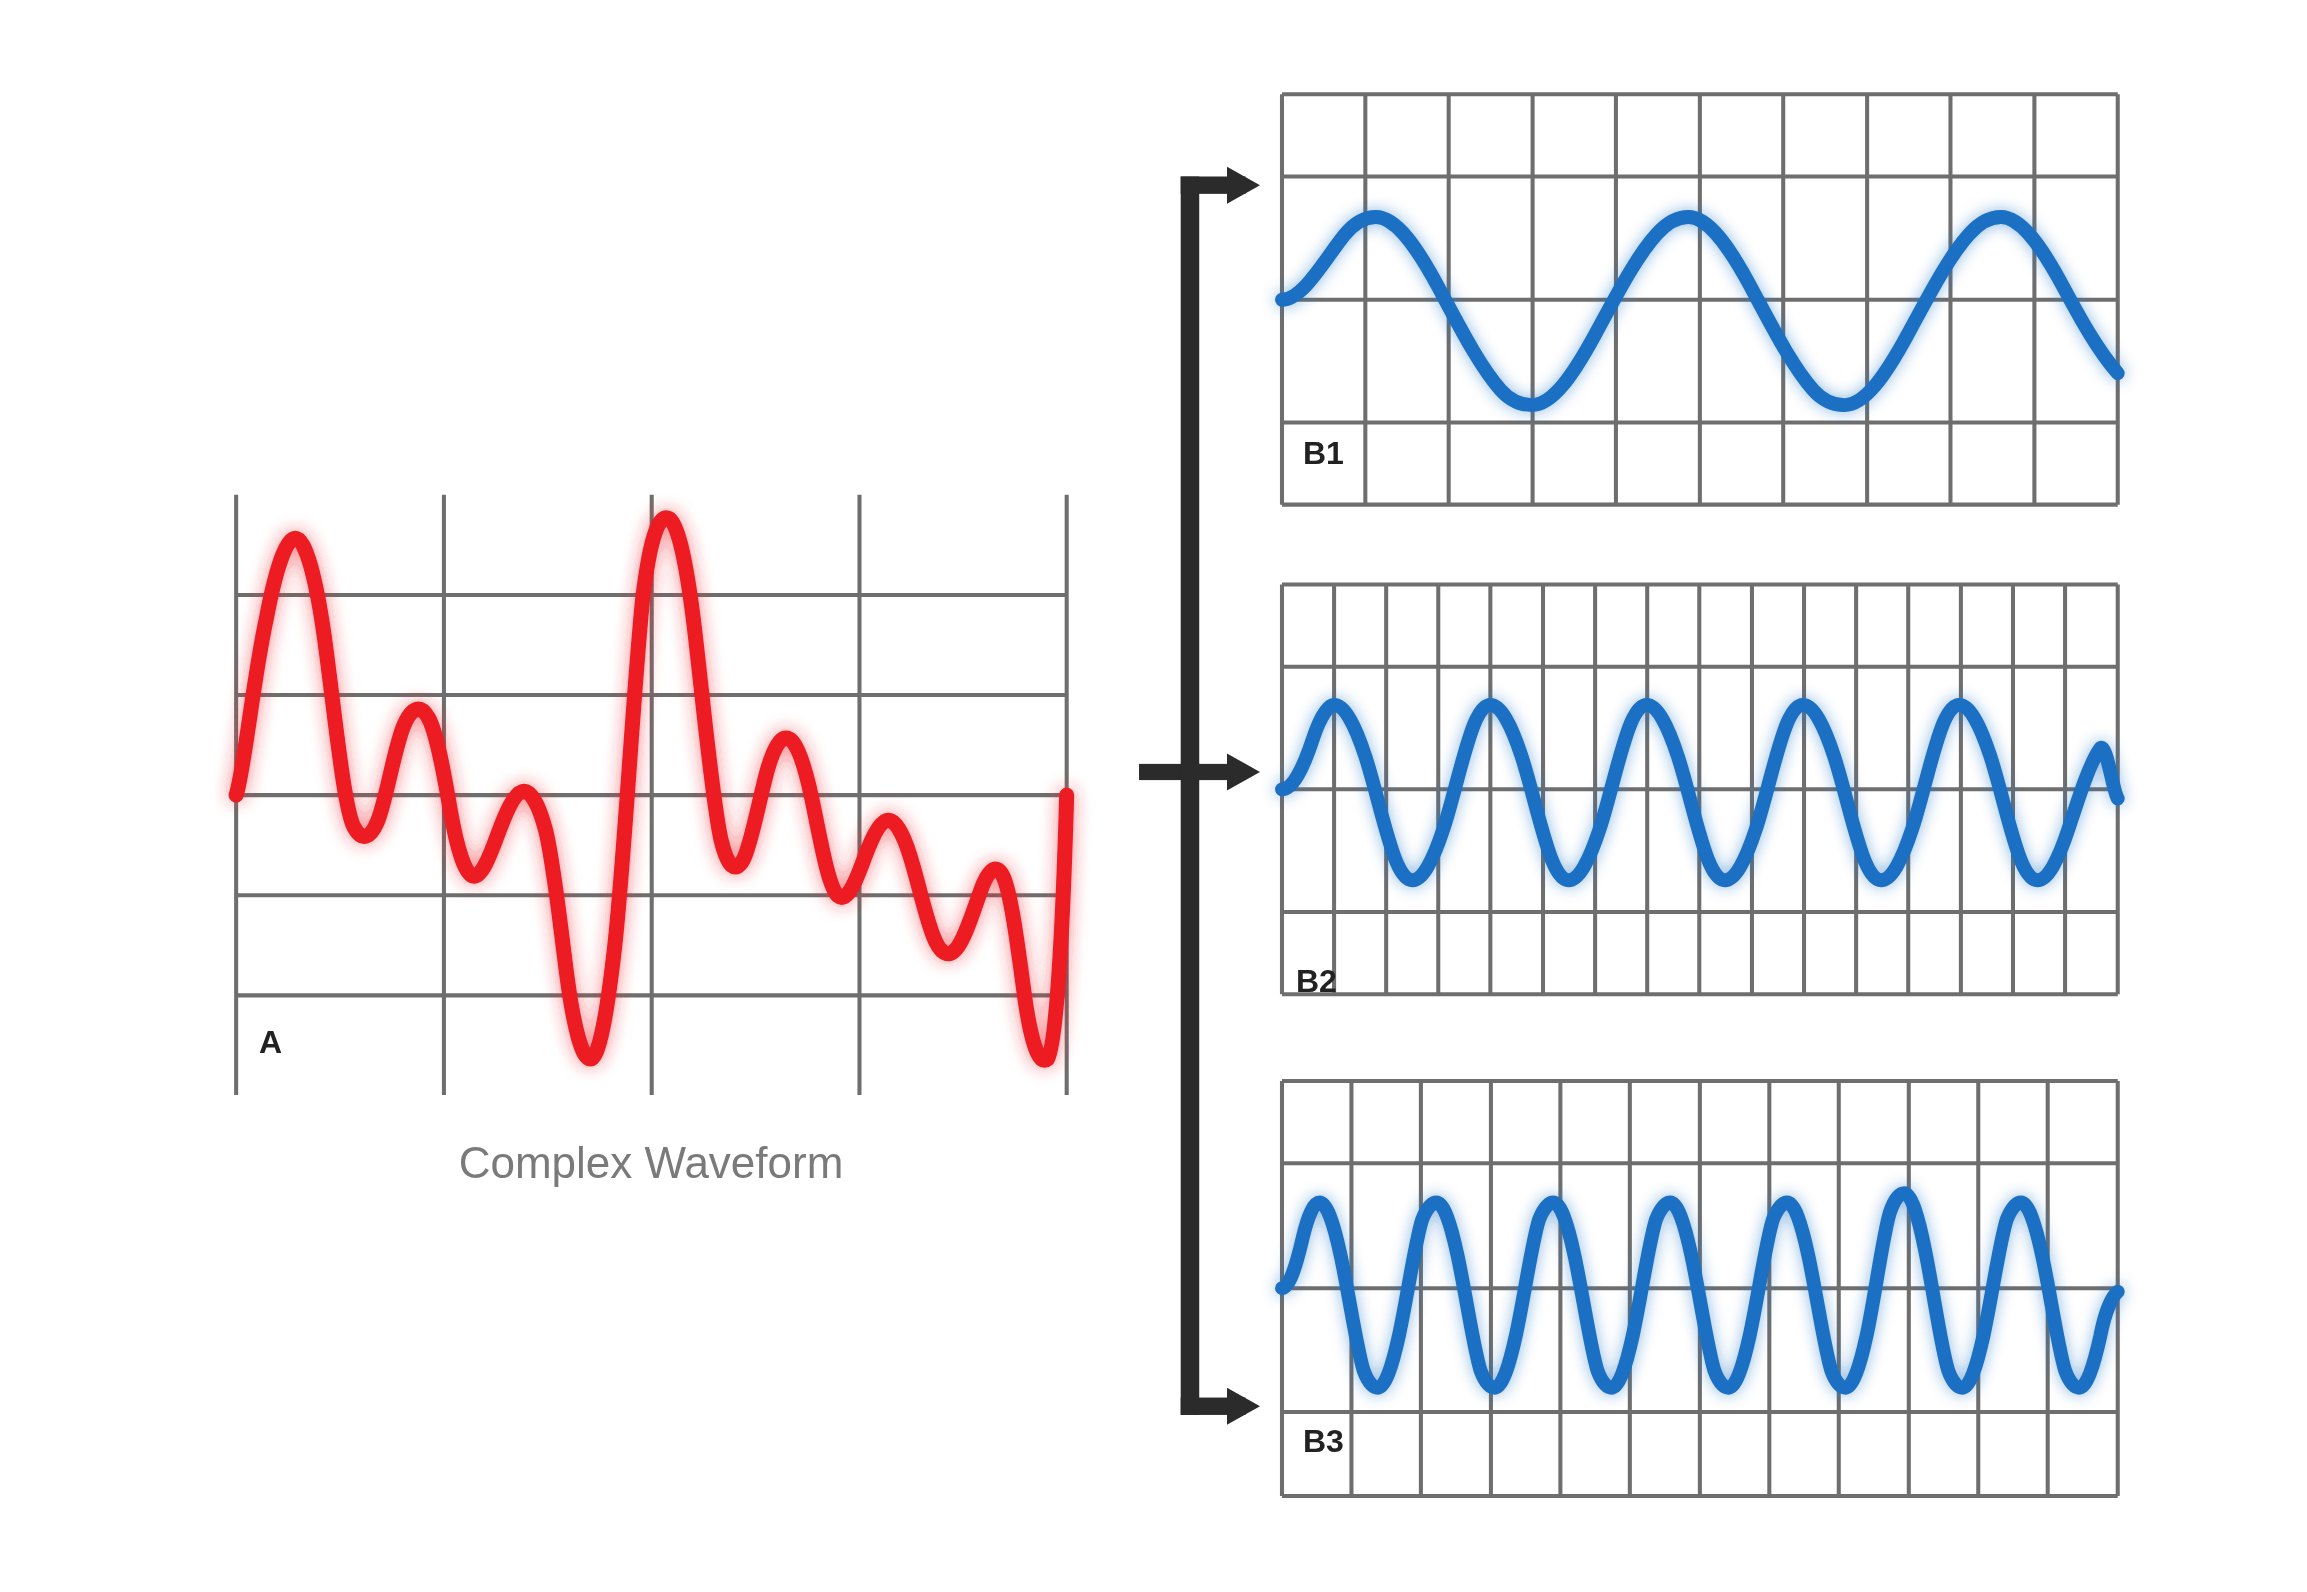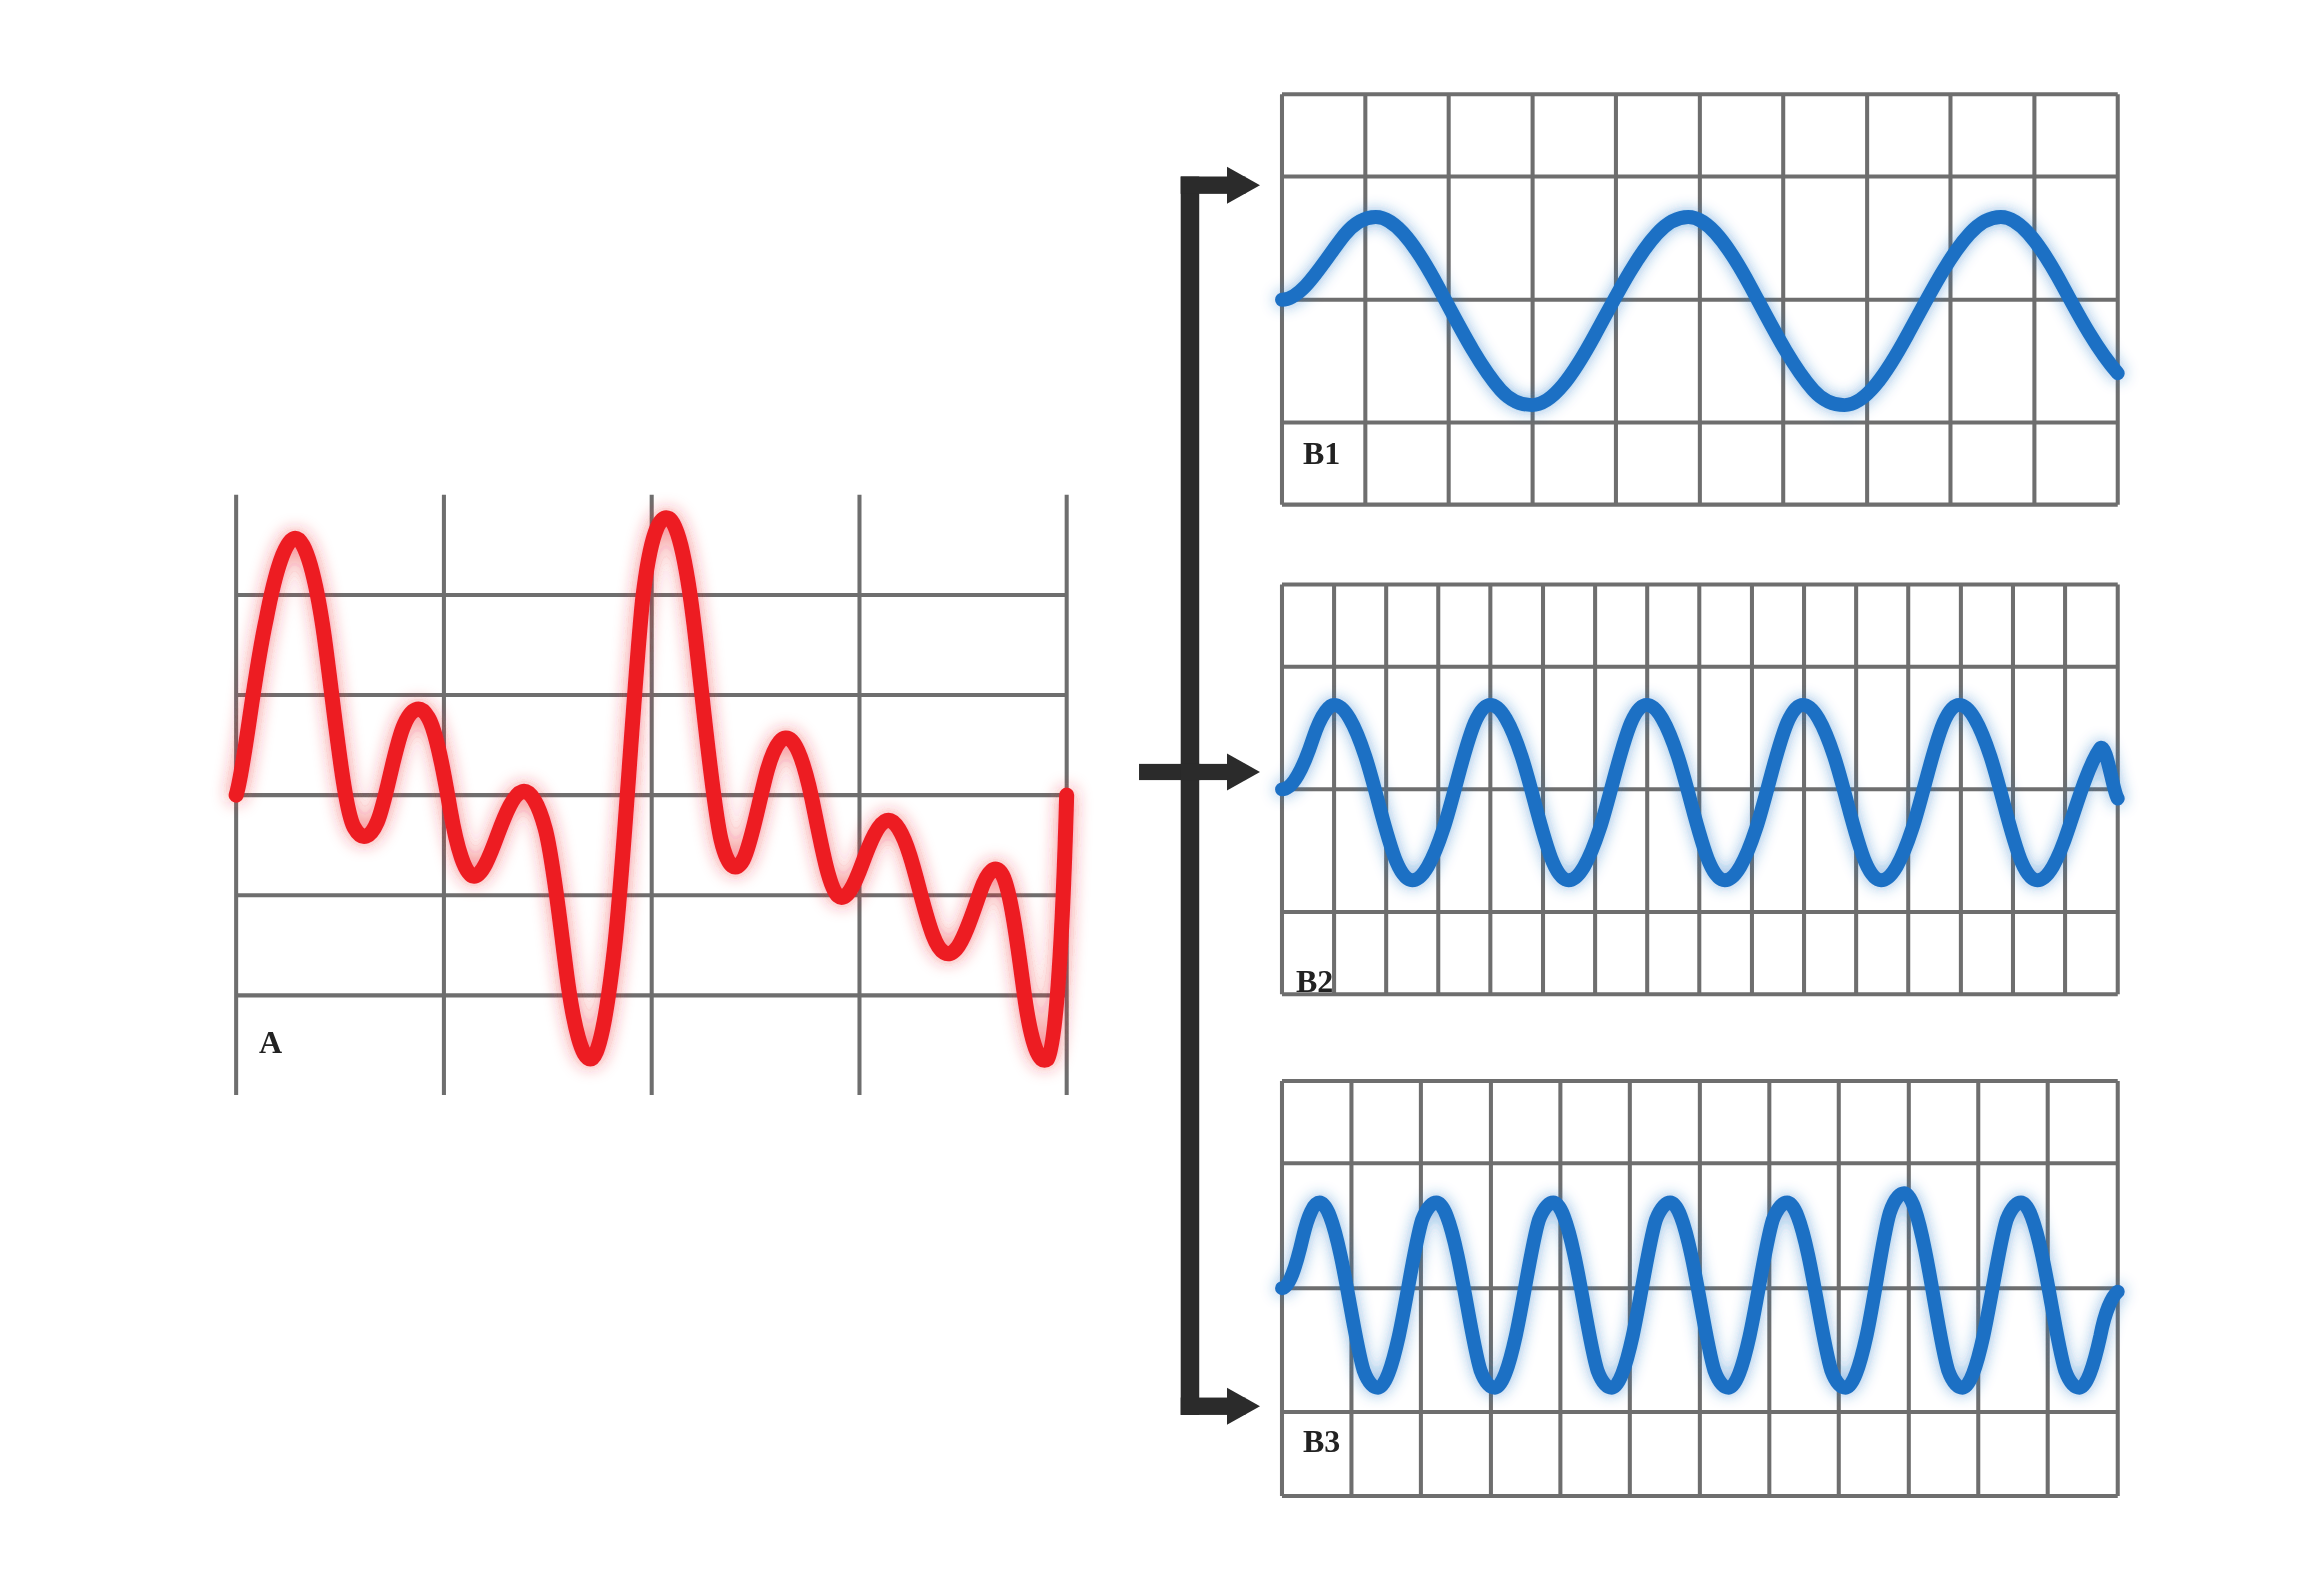--- a/index.html
+++ b/index.html
@@ -23,21 +23,21 @@
   }
   svg.layer {
     position: absolute;
     left: 0; top: 0;
     width: 2307px;
     height: 1592px;
     overflow: visible;
   }
   .panel-label {
     position: absolute;
-    font-family: Liberation Serif, serif;
+    font-family: Liberation Sans, sans-serif;
     font-weight: bold;
     color: #222222;
     letter-spacing: 0px;
     white-space: nowrap;
   }
   #label-A   { left: 259px;  top: 1024px; font-size: 32px; }
   #label-B1  { left: 1303px; top: 435px;  font-size: 32px; }
   #label-B2  { left: 1296px; top: 963px; font-size: 32px; }
   #label-B3  { left: 1303px; top: 1423px; font-size: 32px; }
   #caption {
@@ -318,15 +318,16 @@
   </svg>
 
   <div class="panel-label" id="label-A">A</div>
 
   <div class="panel-label" id="label-B1">B1</div>
 
   <div class="panel-label" id="label-B2">B2</div>
 
   <div class="panel-label" id="label-B3">B3</div>
 
+  <div id="caption">Complex Waveform</div>
 
 </div>
 
 
 </body></html>

